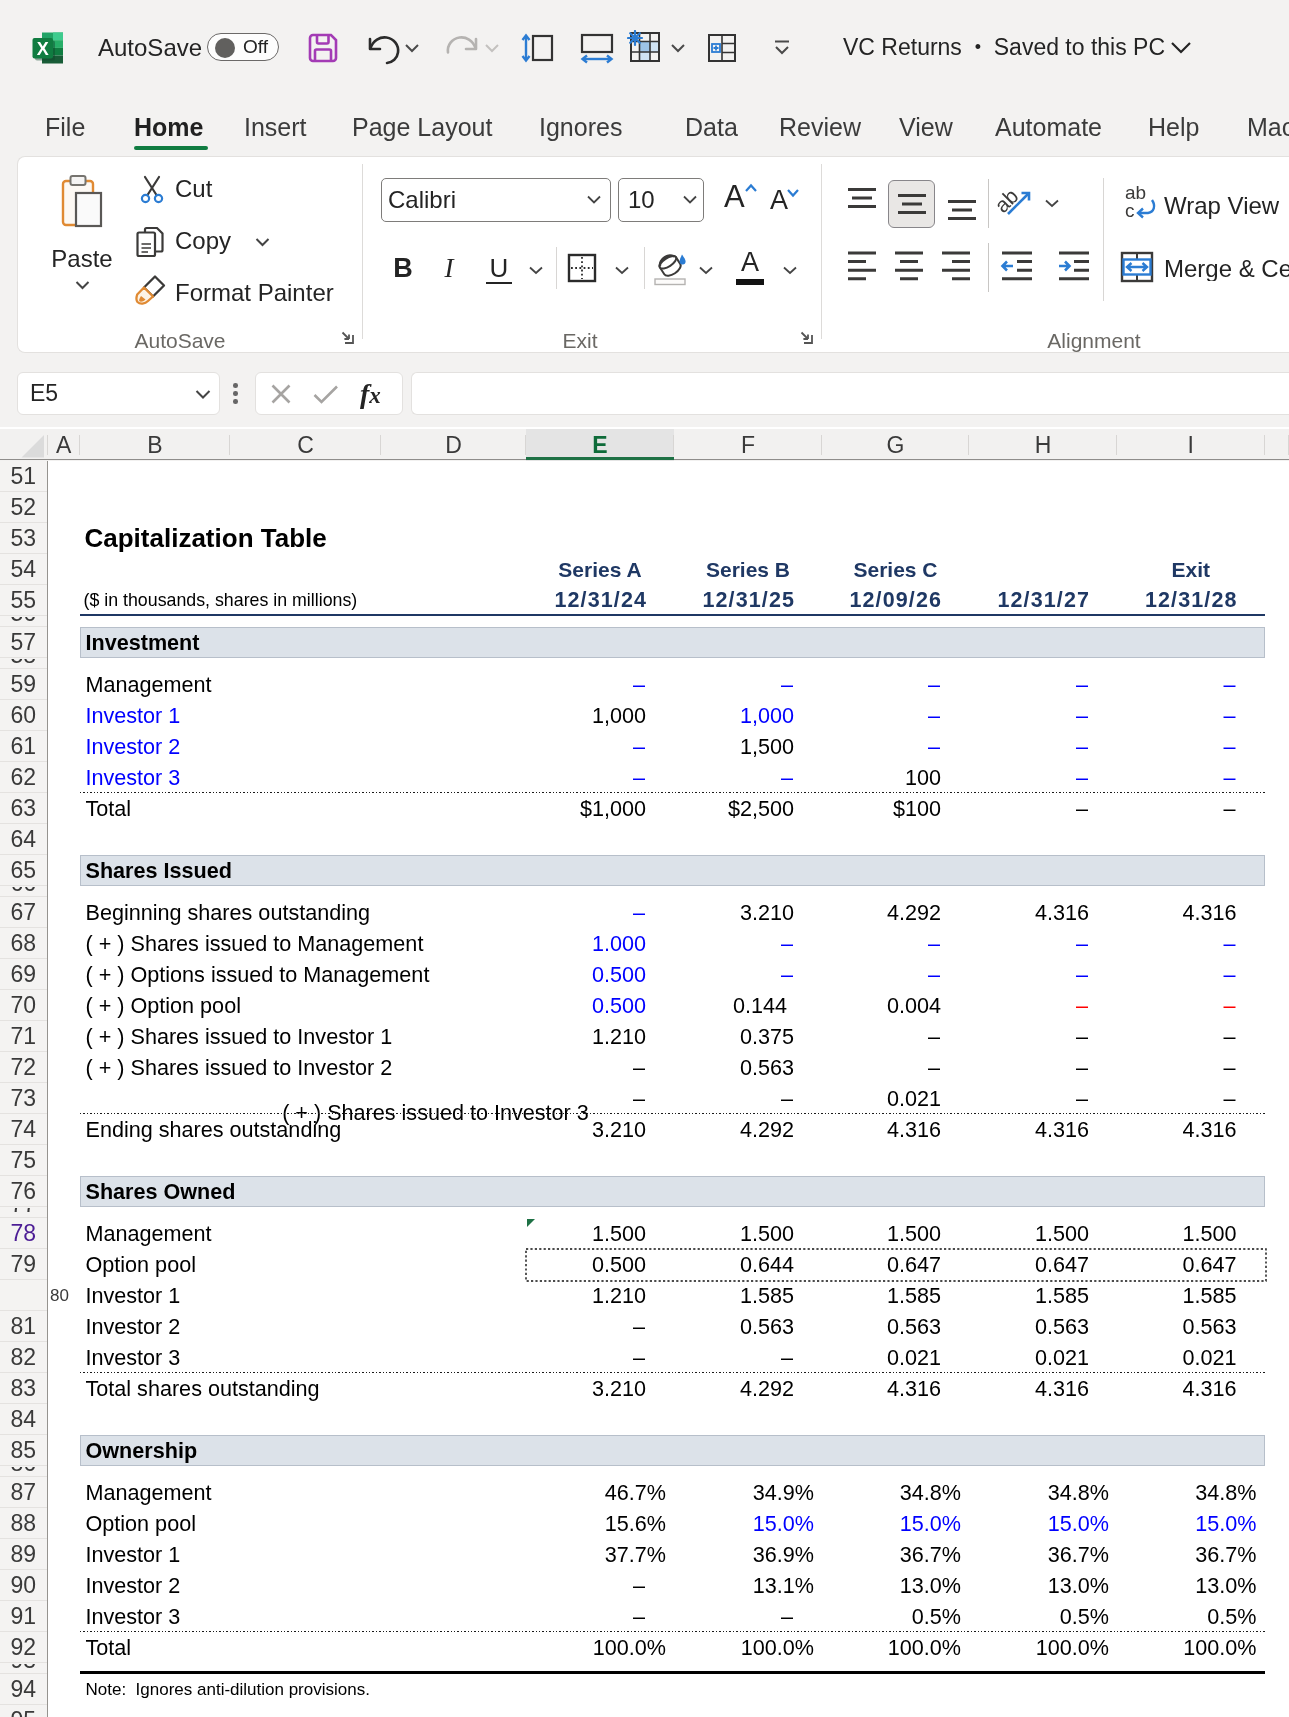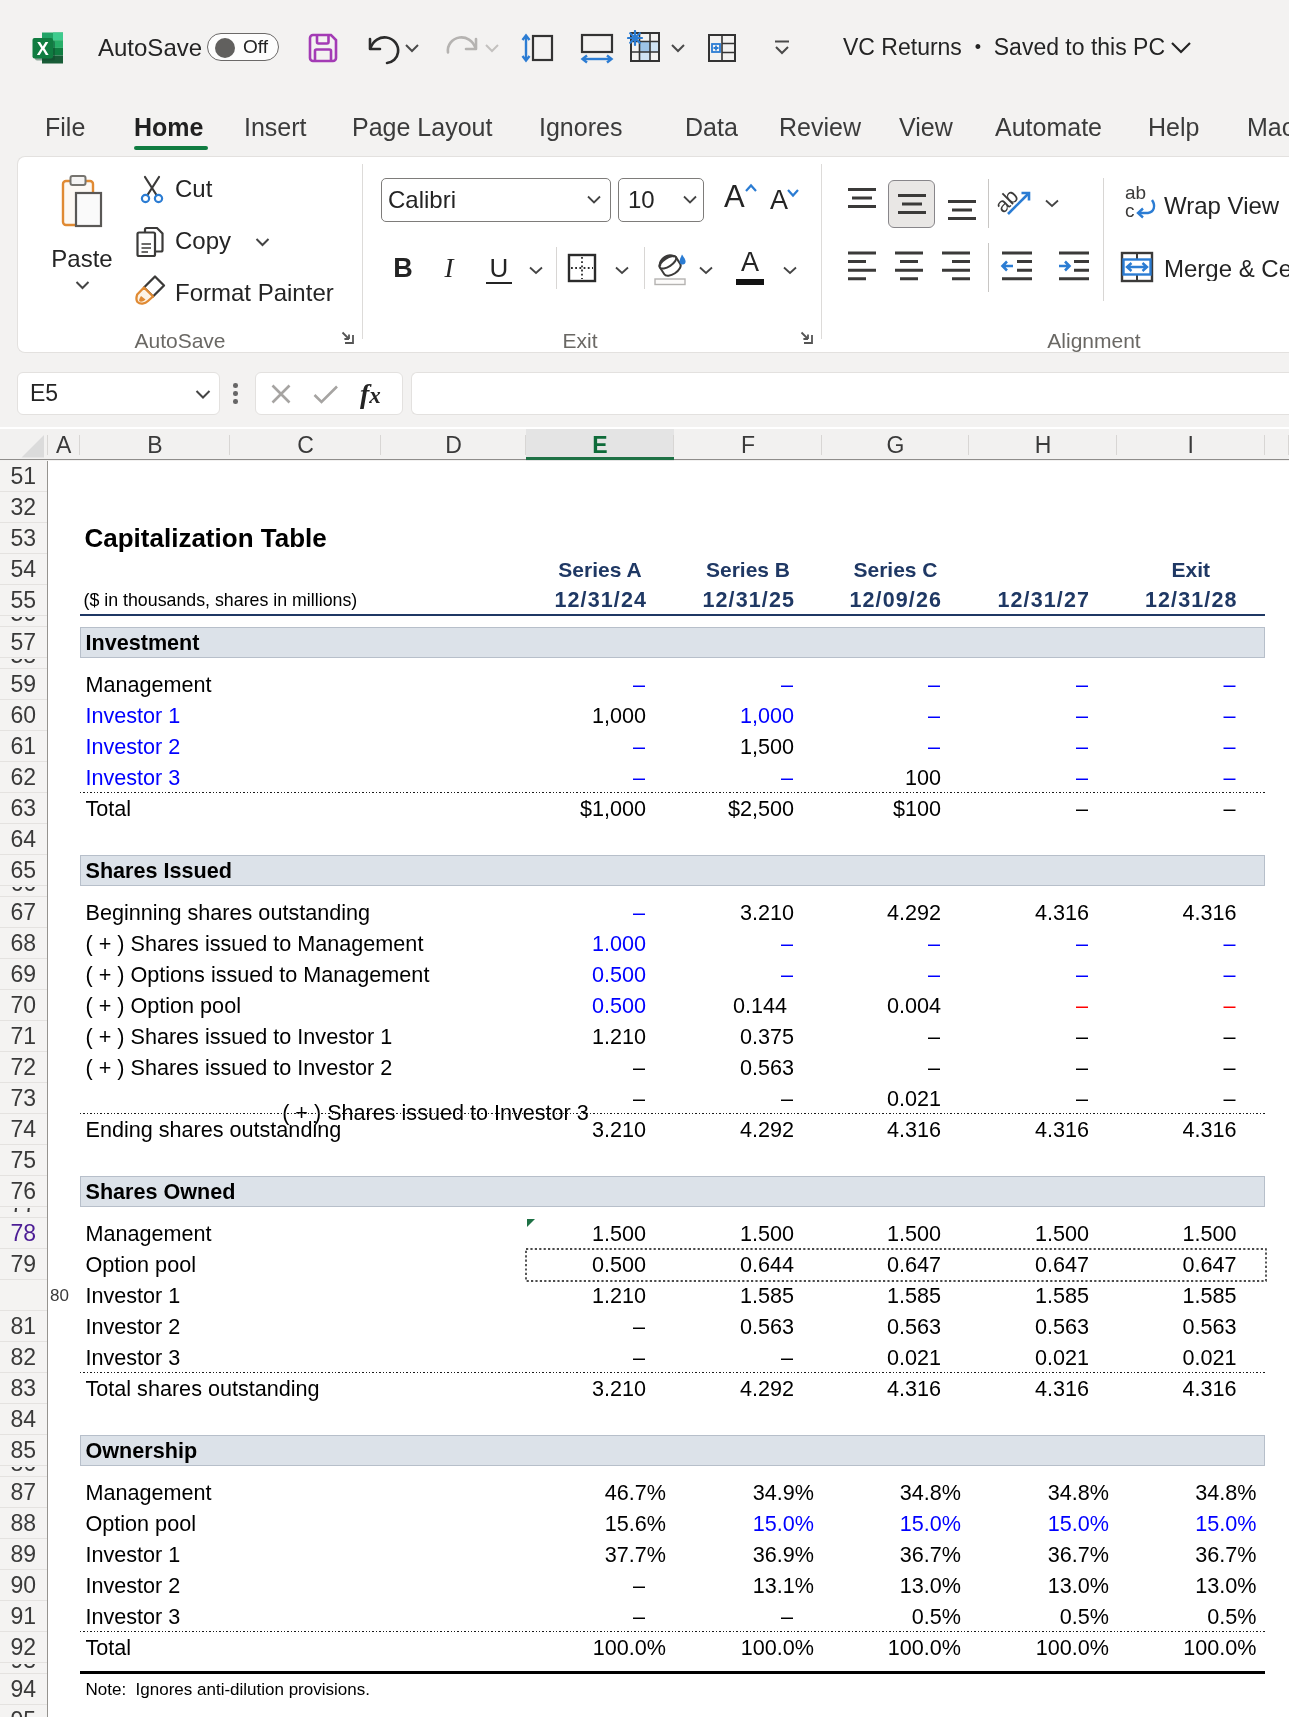--- a/index.html
+++ b/index.html
@@ -318,21 +318,21 @@
 <div class="a" style="left:1116px;top:434.5px;width:1px;height:px;background:#d8d6d4;height:20px;"></div>
 <div class="a" style="left:1117px;top:429.5px;width:147.5px;height:30px;line-height:30px;font-size:23px;color:#3a3a3a;font-weight:normal;text-align:center;white-space:nowrap;">I</div>
 <div class="a" style="left:1263.5px;top:434.5px;width:1.0px;height:px;background:#d8d6d4;height:20px;"></div>
 <div class="a" style="left:1288px;top:434.5px;width:1px;height:px;background:#d8d6d4;height:20px;"></div>
 <div class="a" style="left:46.5px;top:434.5px;width:1.0px;height:px;background:#d8d6d4;height:20px;"></div>
 <div class="a" style="left:0px;top:459.3px;width:1289px;height:1.2px;background:#8f8d8b;"></div>
 <div class="a" style="left:526px;top:457.3px;width:148px;height:3.2px;background:#1e7145;"></div>
 <div class="a" style="left:0px;top:461.0px;width:47.5px;height:1256.0px;background:#f4f3f2;"></div>
 <div class="a" style="left:0px;top:461.0px;width:36px;height:31.0px;line-height:31.0px;font-size:23px;color:#3a3a3a;text-align:right;">51</div>
 <div class="a" style="left:0px;top:491.0px;width:46.5px;height:1px;background:#e4e2e0;"></div>
-<div class="a" style="left:0px;top:492.0px;width:36px;height:31.0px;line-height:31.0px;font-size:23px;color:#3a3a3a;text-align:right;">32</div>
+<div class="a" style="left:0px;top:492.0px;width:36px;height:31.0px;line-height:31.0px;font-size:23px;color:#3a3a3a;text-align:right;">52</div>
 <div class="a" style="left:0px;top:522.0px;width:46.5px;height:1px;background:#e4e2e0;"></div>
 <div class="a" style="left:0px;top:523.0px;width:36px;height:31.0px;line-height:31.0px;font-size:23px;color:#3a3a3a;text-align:right;">53</div>
 <div class="a" style="left:0px;top:553.0px;width:46.5px;height:1px;background:#e4e2e0;"></div>
 <div class="a" style="left:0px;top:554.0px;width:36px;height:31.0px;line-height:31.0px;font-size:23px;color:#3a3a3a;text-align:right;">54</div>
 <div class="a" style="left:0px;top:584.0px;width:46.5px;height:1px;background:#e4e2e0;"></div>
 <div class="a" style="left:0px;top:585.0px;width:36px;height:31.0px;line-height:31.0px;font-size:23px;color:#3a3a3a;text-align:right;">55</div>
 <div class="a" style="left:0px;top:615.0px;width:46.5px;height:1px;background:#e4e2e0;"></div>
 <div class="a" style="left:0px;top:616.5px;width:36px;height:5.8px;overflow:hidden;font-size:23px;color:#3a3a3a;text-align:right;">
     <div style="margin-top:-11.2px;line-height:16px;">56</div>
   </div>

